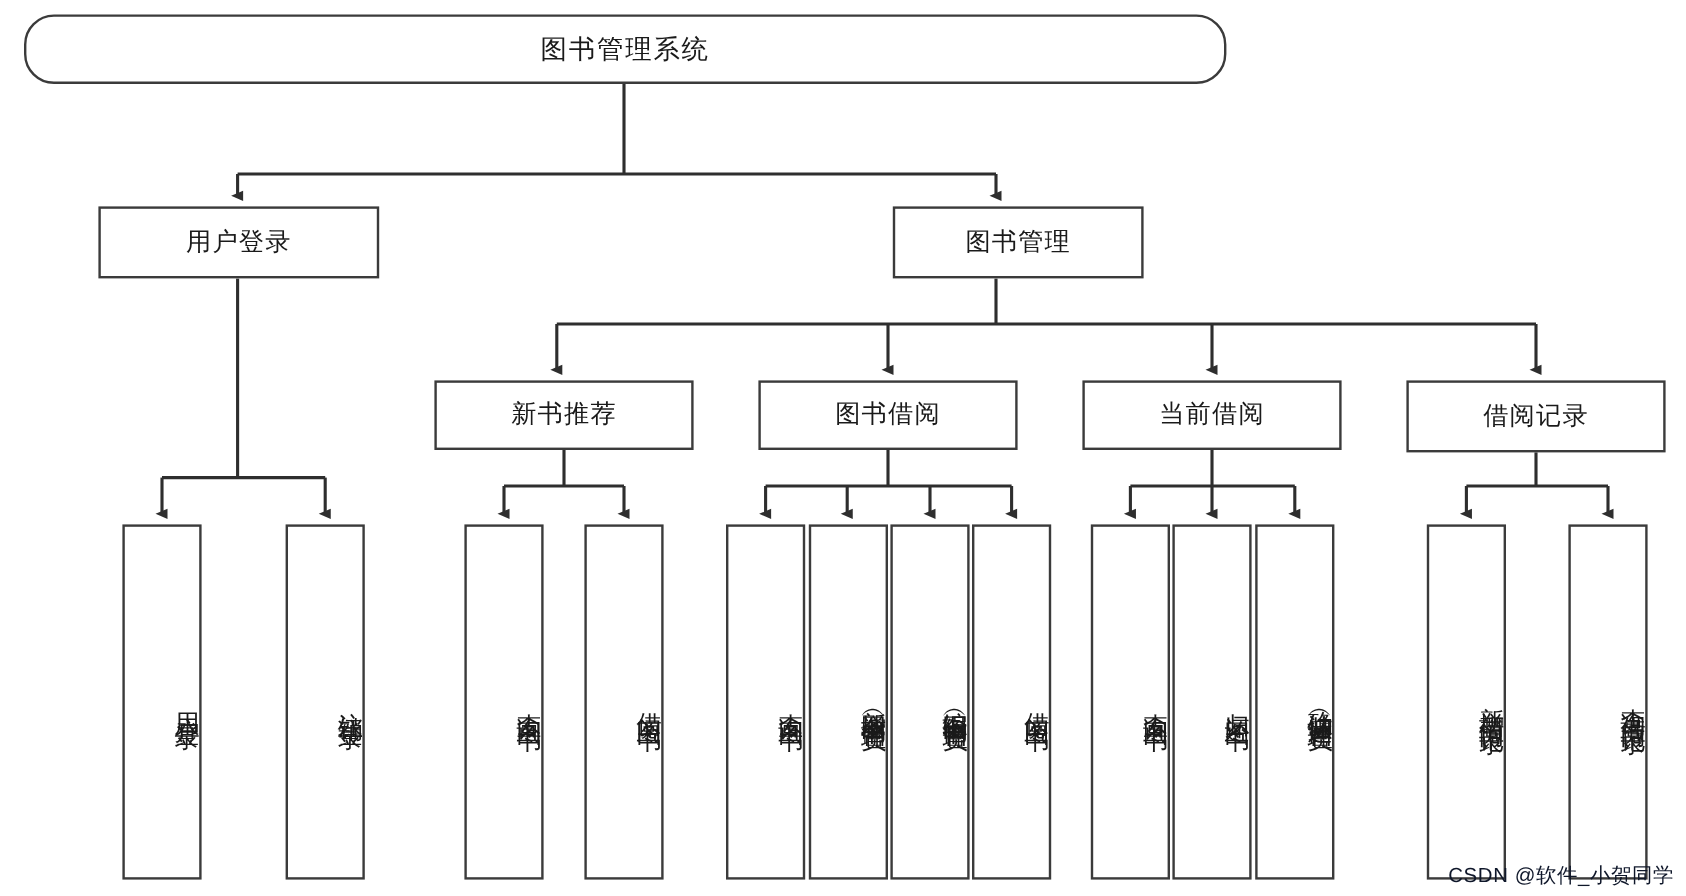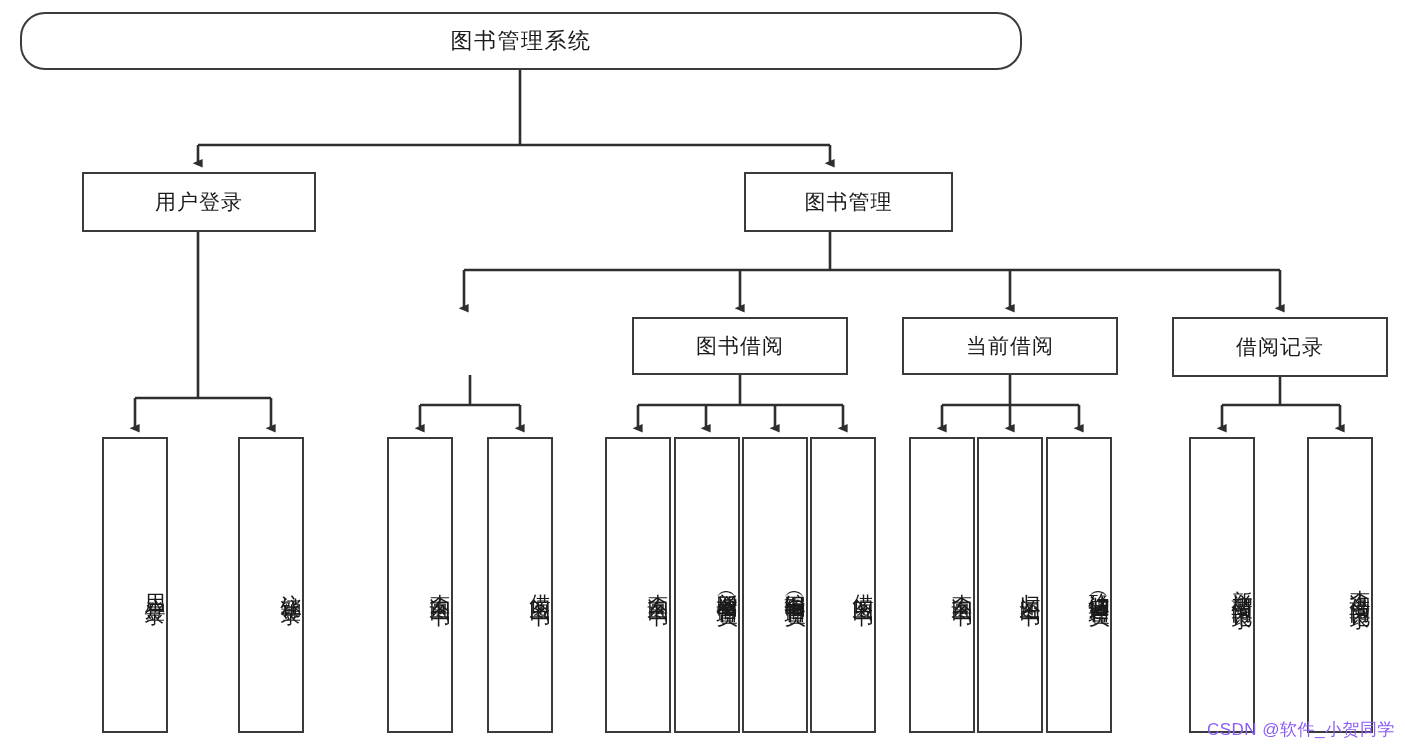--- a/index.html
+++ b/index.html
@@ -41,21 +41,21 @@
   }
   .node.v.tall{
     letter-spacing:2px;
   }
   svg.links{position:absolute;left:0;top:0;width:1405px;height:747px;pointer-events:none;}
   .watermark{
     position:absolute;
     right:10px;
     bottom:6px;
     font-size:17px;
-    color:#8b5cf6;
+    color:#0f172a;
     letter-spacing:0.5px;
     white-space:nowrap;
   }
 </style>
 </head>
 <body>
 
 <div id="diagram">
 
   <svg class="links" viewBox="0 0 1405 747">
@@ -106,20 +106,21 @@
       <path d="M1222,405 L1222,428" marker-end="url(#arrow)"></path>
       <path d="M1340,405 L1340,428" marker-end="url(#arrow)"></path>
     </g>
   </svg>
 
   <div class="node h title" style="left:20px;top:12px;width:1002px;height:58px;">图书管理系统</div>
 
   <div class="node h" style="left:82px;top:172px;width:234px;height:60px;">用户登录</div>
   <div class="node h" style="left:744px;top:172px;width:209px;height:60px;">图书管理</div>
 
+  <div class="node h" style="left:362px;top:317px;width:216px;height:58px;">新书推荐</div>
   <div class="node h" style="left:902px;top:317px;width:216px;height:58px;">当前借阅</div>
   <div class="node h" style="left:632px;top:317px;width:216px;height:58px;">图书借阅</div>
   <div class="node h" style="left:1172px;top:317px;width:216px;height:60px;">借阅记录</div>
 
   <div class="node v" style="left:102px;top:437px;width:66px;height:296px;">用户登录</div>
   <div class="node v" style="left:238px;top:437px;width:66px;height:296px;">注销登录</div>
 
   <div class="node v" style="left:387px;top:437px;width:66px;height:296px;">查询图书</div>
   <div class="node v" style="left:487px;top:437px;width:66px;height:296px;">借阅图书</div>
 

